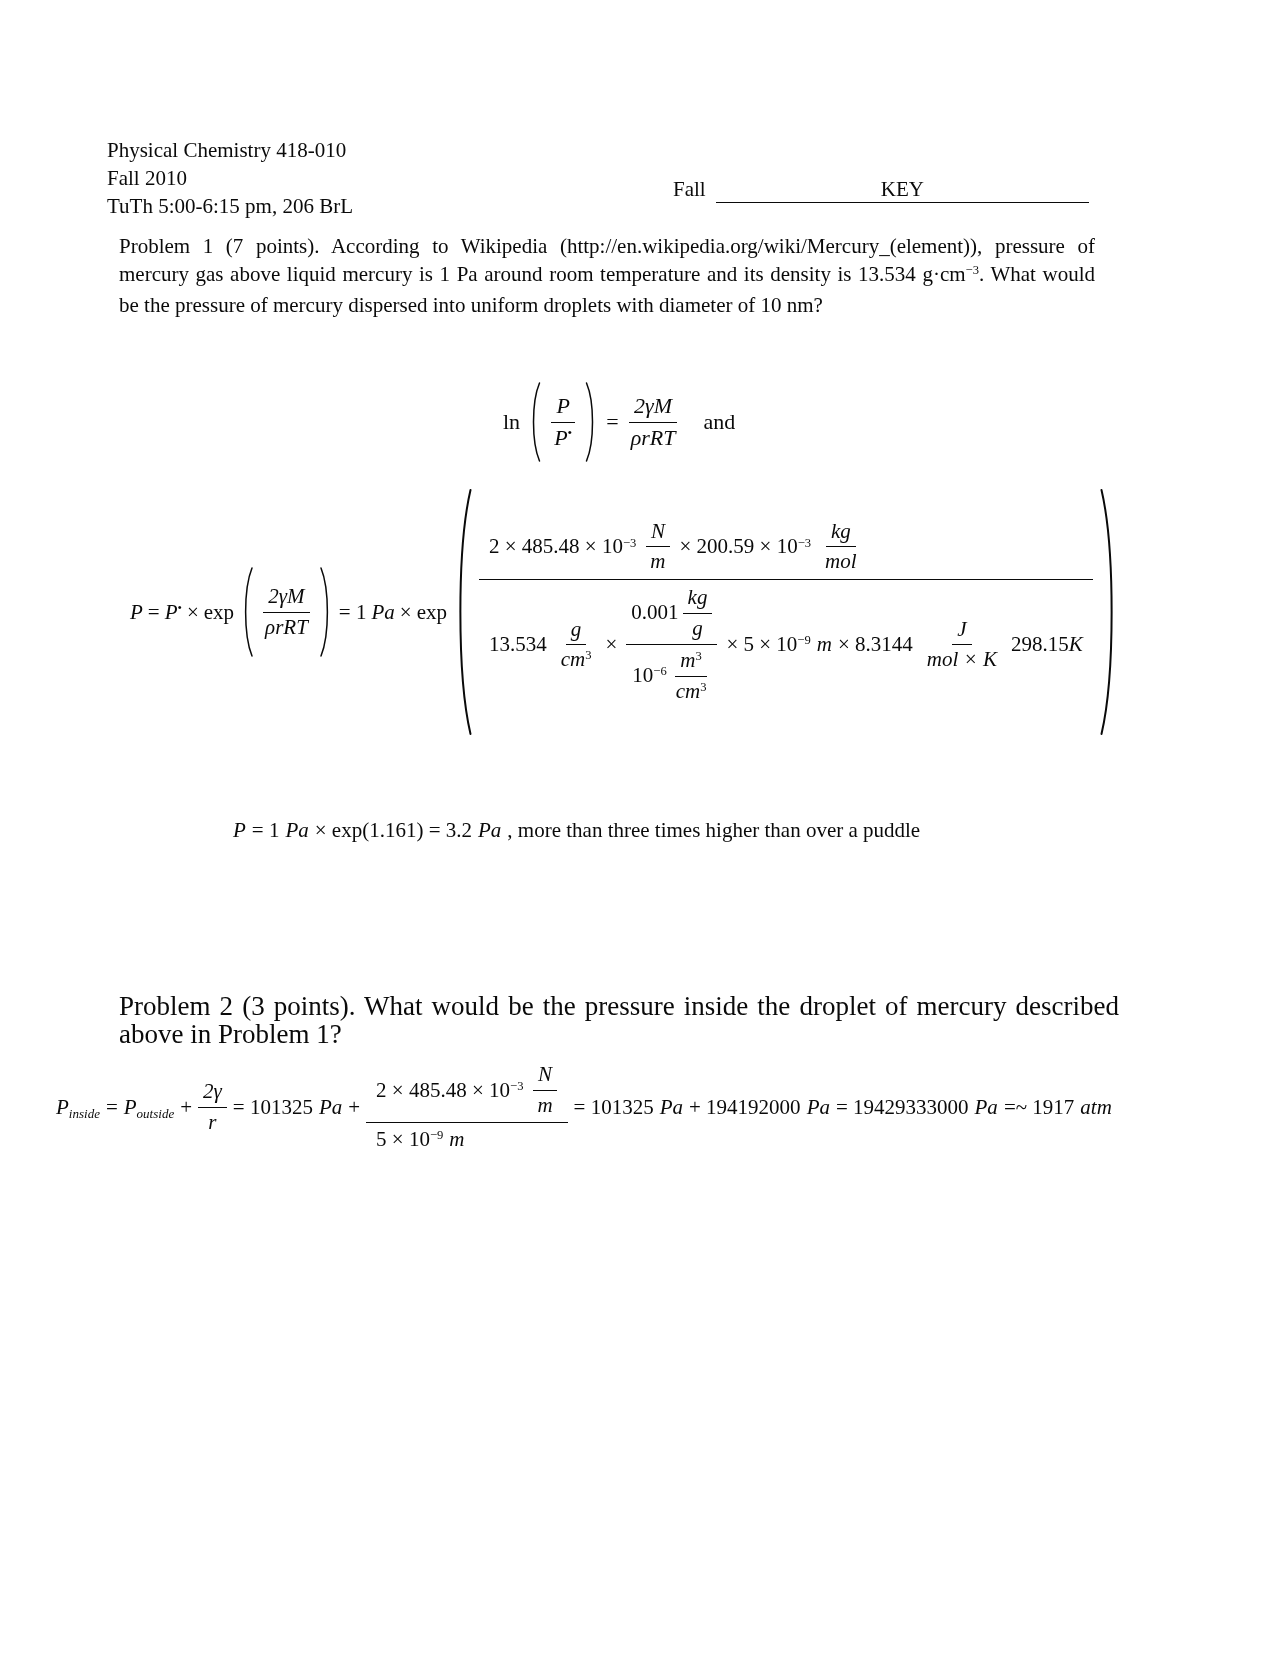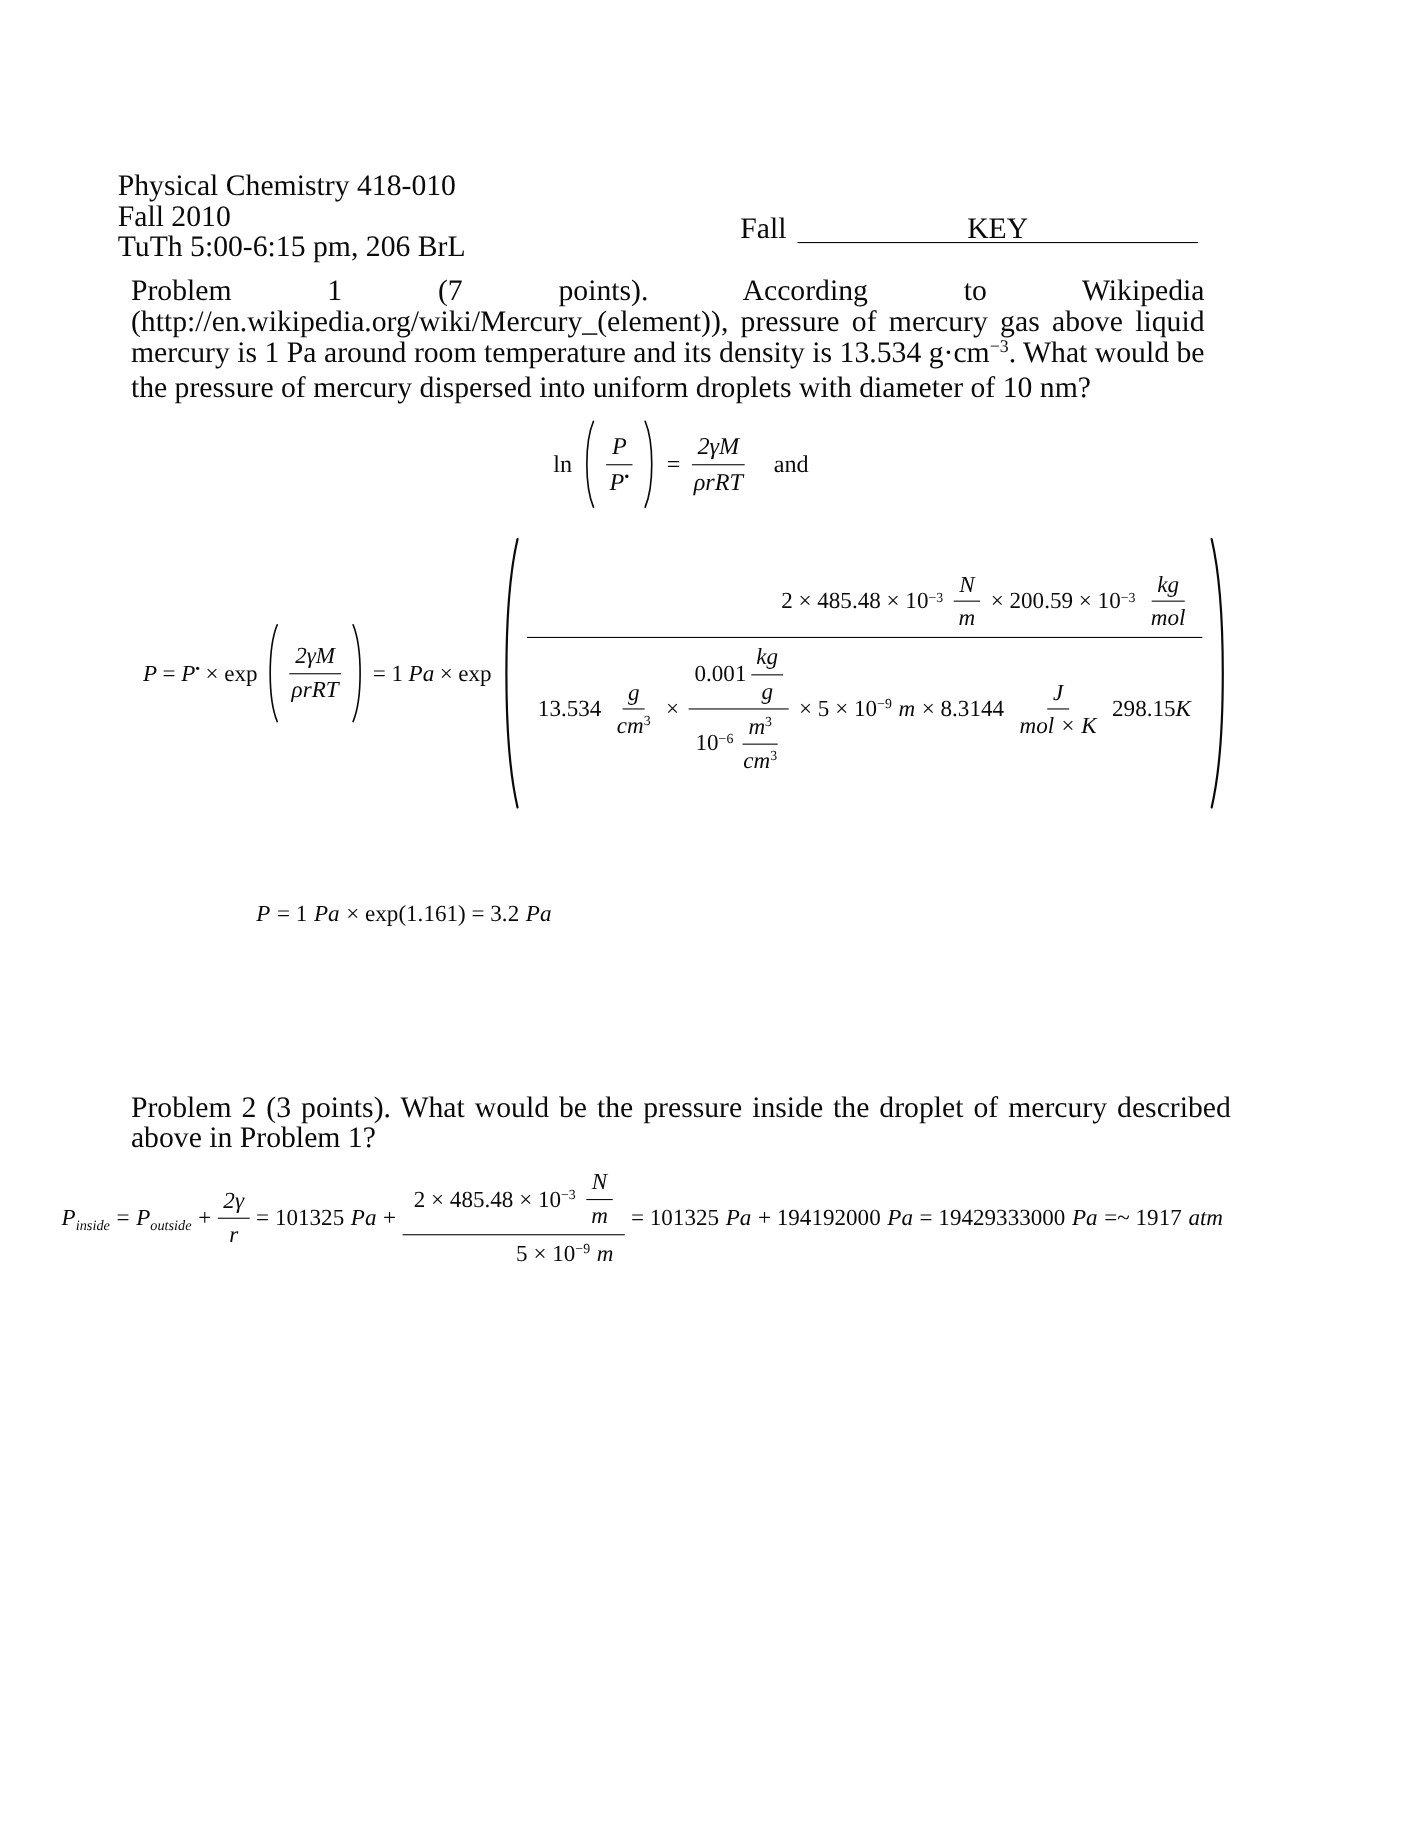--- a/index.html
+++ b/index.html
@@ -1,38 +1,38 @@
 <!DOCTYPE html>
 <html><head>
 <meta charset="utf-8">
 <style>
   html,body{margin:0;padding:0;background:#ffffff;}
   .page{position:relative;width:1280px;height:1656px;background:#ffffff;
         font-family:"Liberation Serif",serif;color:#0a0a0a;overflow:hidden;}
 
   
-  .header{position:absolute;left:107px;top:154px;width:1000px;font-size:27px;line-height:28px;}
+  .header{position:absolute;left:107px;top:136px;width:1000px;font-size:21px;line-height:28px;}
   .hline{white-space:nowrap;}
   .name-block{position:absolute;left:566px;top:0;width:416px;display:flex;align-items:flex-end;}
   .name-line{flex:1;margin-left:10px;border-bottom:1.6px solid #0a0a0a;text-align:center;line-height:26px;margin-top:40px;}
   .para{text-align:justify;margin:12px;}
   .p2{position:absolute;left:107px;top:980px;width:1000px;font-size:27px;line-height:28px;}
 
   
   .mi{font-style:italic;}
   .sp{font-size:0.6em;position:relative;top:-0.55em;}
   .sb{font-size:0.62em;position:relative;top:0.35em;}
   .sp-l{margin-left:6px;}
   .grp{display:inline-flex;align-items:baseline;}
   .eq{position:absolute;display:flex;align-items:center;}
   .frac{display:inline-flex;flex-direction:column;align-items:center;vertical-align:middle;line-height:1.12;}
   .fn{display:inline-flex;align-items:center;justify-content:center;column-gap:4px;
       border-bottom:1.5px solid #0a0a0a;padding:1px 5px 3px;}
   .fd{display:inline-flex;align-items:center;justify-content:center;column-gap:4px;padding:3px 5px 1px;}
-  .bigfrac{display:inline-flex;flex-direction:column;align-items:flex-end;}
+  .bigfrac{display:inline-flex;flex-direction:column;align-items:flex-start;}
   .bf-row{display:inline-flex;align-items:center;column-gap:9px;padding:0 10px;}
   .bf-bar{align-self:stretch;border-top:1.6px solid #0a0a0a;height:0;margin:4px 0;}
   .paren{flex:none;}
 
   .eq-kelvin{left:503px;top:380px;column-gap:7px;font-size:22px;text-align:center;}
   .eq-kelvin .and{margin-left:16px;}
   .eq-main{left:130px;top:486px;column-gap:5px;font-size:21px;}
   .result{position:absolute;left:233px;top:818px;font-size:21px;display:flex;column-gap:6px;align-items:baseline;}
   .eq-laplace{left:56px;top:1062px;column-gap:6px;font-size:21px;width:1200px;}
 </style>
@@ -186,20 +186,21 @@
         <path d="M3.5 4 C 17 62 17 190 3.5 248" fill="none" stroke="#0a0a0a" stroke-width="2" stroke-linecap="round"></path>
       </svg>
   </div>
 
   <div class="result">
     <span class="mi">P</span>
     <span>= 1</span>
     <span class="mi">Pa</span>
     <span>× exp(1.161) = 3.2</span>
     <span class="mi">Pa</span>
+    <span>, more than three times higher than over a puddle</span>
   </div>
 
   <p class="para p2">Problem 2 (3 points). What would be the pressure inside the droplet of mercury described above in Problem 1?</p>
 
   <div class="eq eq-laplace">
     <span class="grp">
         <span class="mi">P</span>
         <span class="sb mi">inside</span>
       </span>
     <span>=</span>

